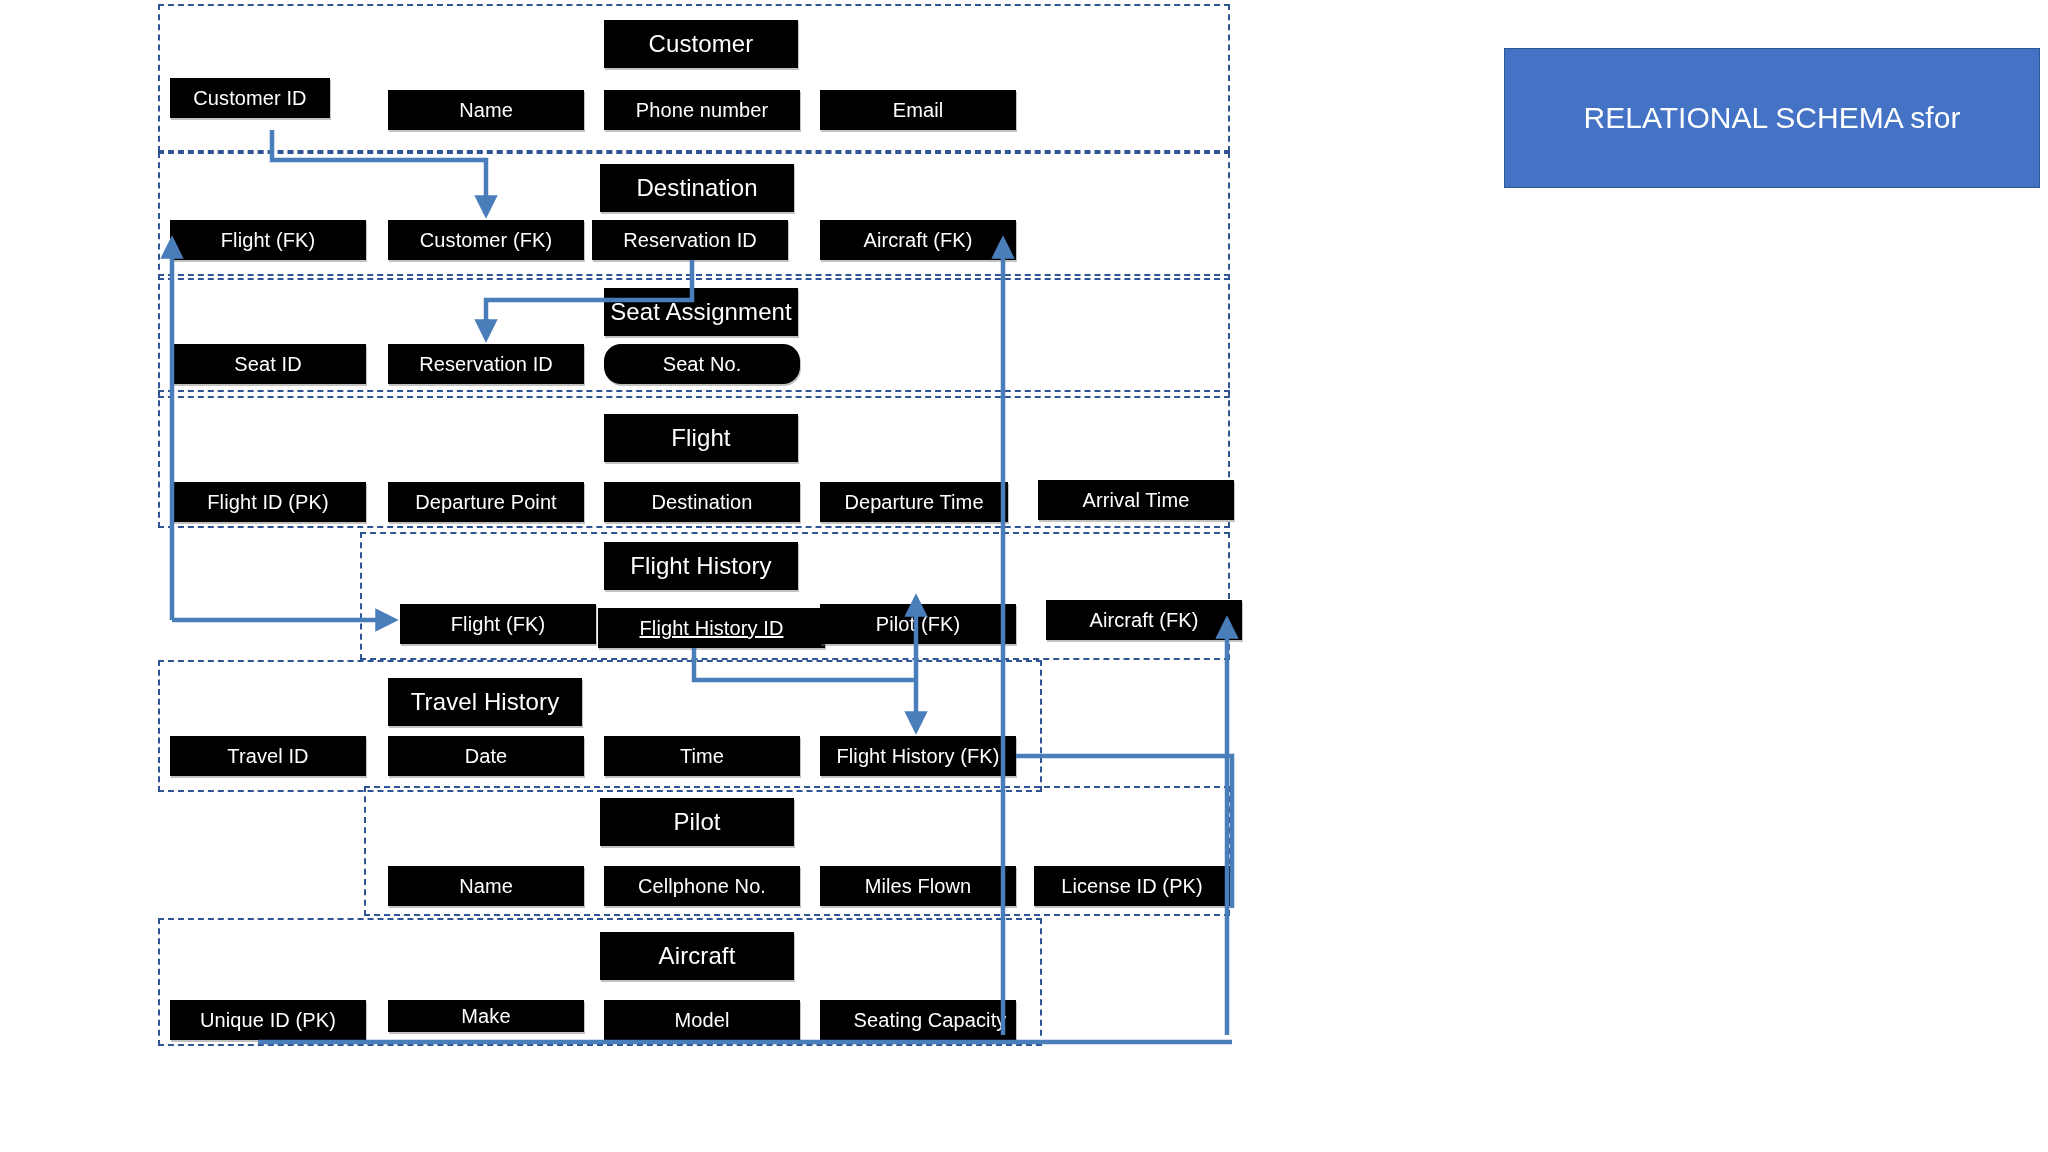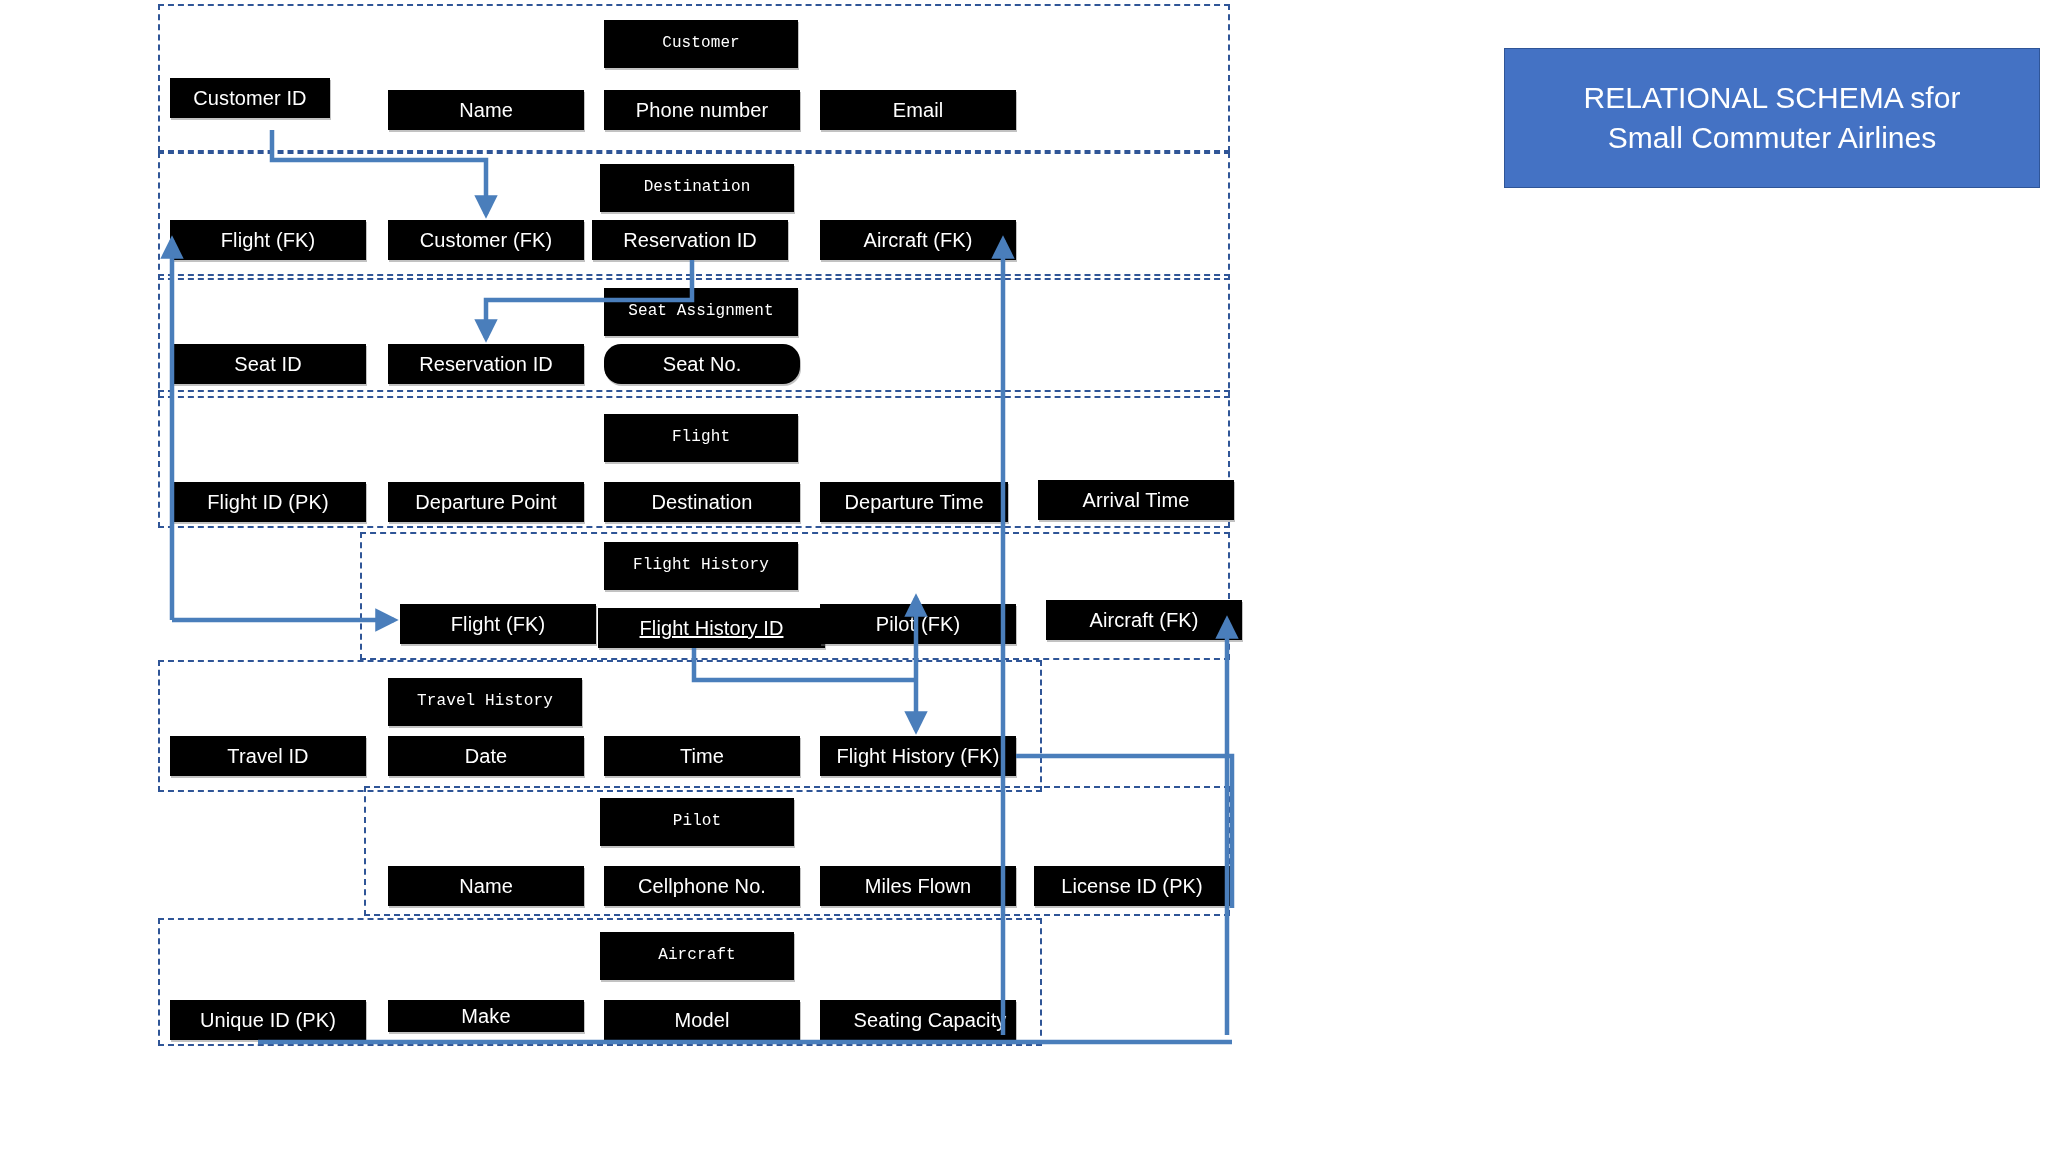--- a/index.html
+++ b/index.html
@@ -11,21 +11,21 @@
   
   .entity-box{position:absolute;border:2px dashed #2f5597;box-sizing:border-box;
               background:transparent;}
 
   
   .plate{position:absolute;background:#000000;color:#ffffff;
          display:flex;align-items:center;justify-content:center;
          font-size:20px;line-height:1.1;text-align:center;
          box-sizing:border-box;letter-spacing:.1px;
          box-shadow:1px 2px 0 rgba(120,120,120,.45);}
-  .plate.title{font-size:16px;font-family:Liberation Mono, monospace;}
+  .plate.title{font-size:24px;}
 
   
   #wires{position:absolute;left:0;top:0;width:2048px;height:1152px;
          pointer-events:none;}
 
   
   #title-banner{position:absolute;background:#4472c4;border:1px solid #2f5597;
       display:flex;flex-direction:column;align-items:center;justify-content:center;
       color:#ffffff;font-size:30px;line-height:1.35;text-align:center;
       box-sizing:border-box;}
@@ -117,14 +117,13 @@
       <path d="M 1227 1035 L 1227 620" marker-end="url(#ah)"></path>
       <path d="M 1016 756 L 1232 756 L 1232 908"></path>
       <path d="M 258 1042 L 1232 1042"></path>
     </g>
   </svg>
 
 </div>
 
 <div id="title-banner" style="left:1504px;top:48px;width:536px;height:140px;">
   <span>RELATIONAL SCHEMA sfor</span>
-  <span>Small Commuter Airlines</span>
 </div>
 
 </body></html>

